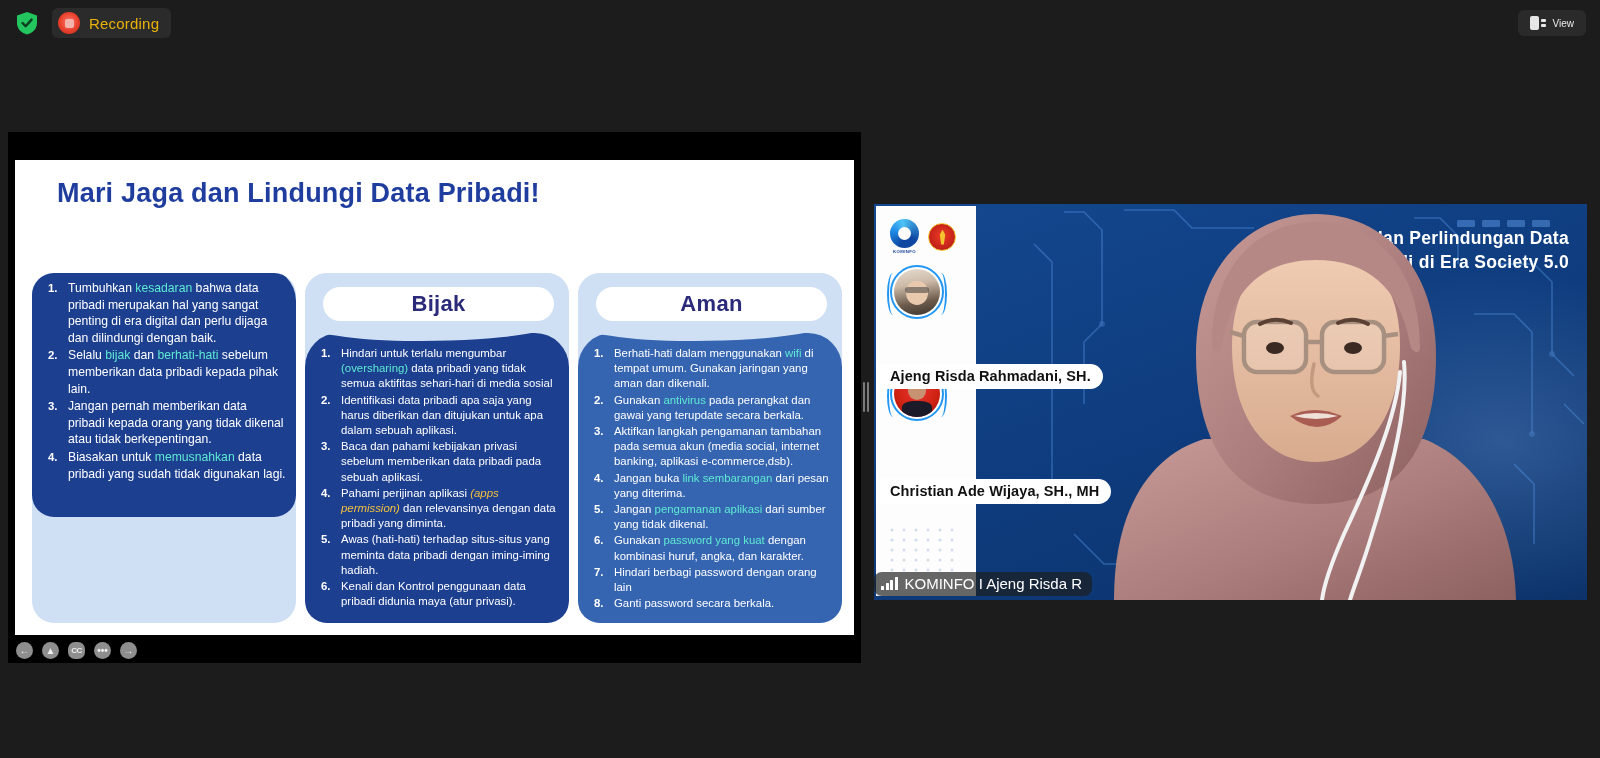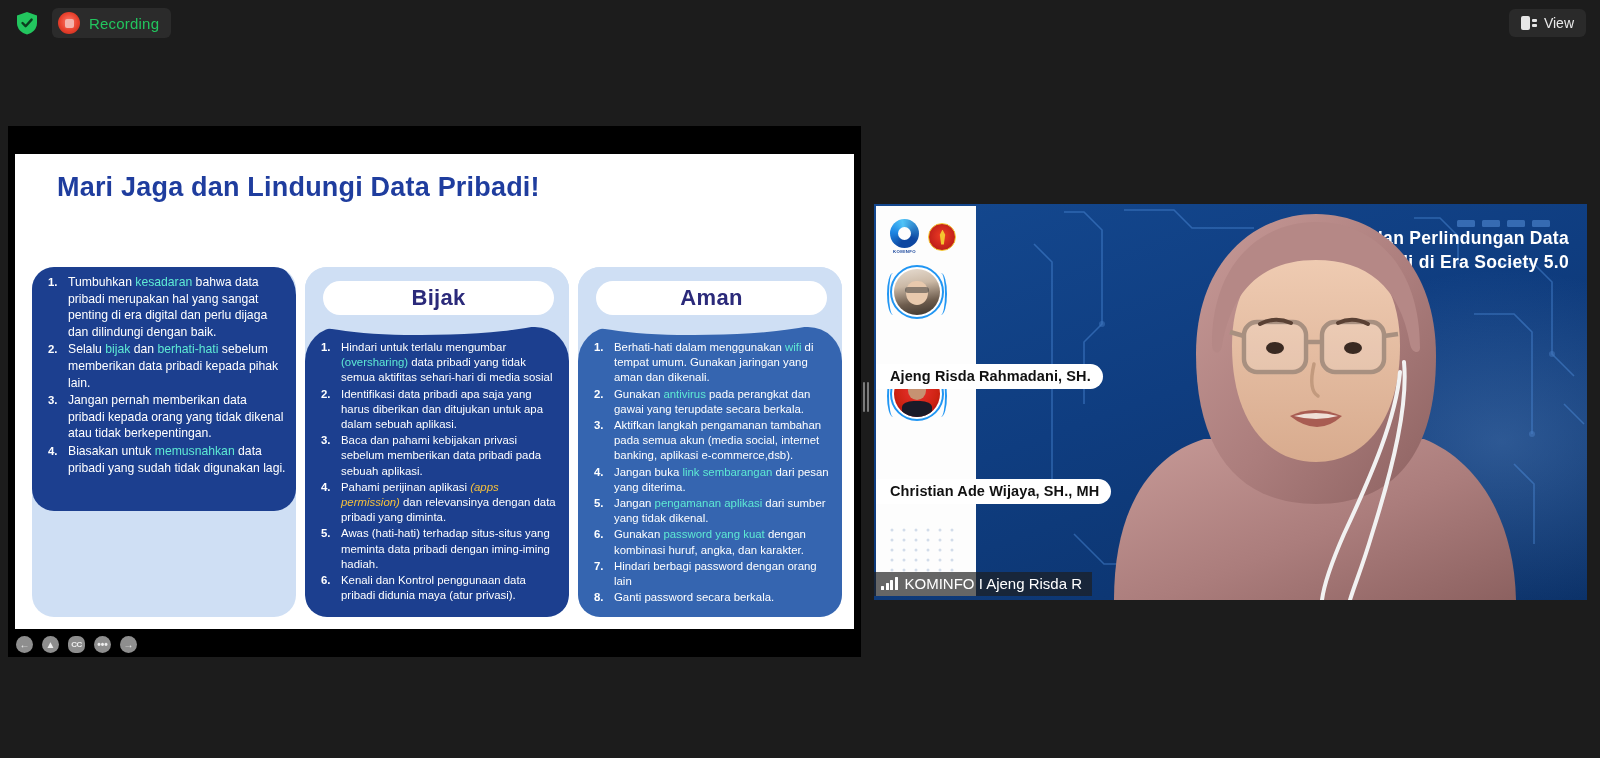--- a/index.html
+++ b/index.html
@@ -24,35 +24,35 @@
   .rec-chip {
     display: flex; align-items: center; gap: 9px;
     background: #2b2b2b; border-radius: 6px; padding: 4px 12px 4px 6px;
   }
   .rec-dot {
     width: 22px; height: 22px; border-radius: 50%;
     background: radial-gradient(circle at 50% 45%, #ff7b6b 0%, #e8402c 55%, #b8271a 100%);
     display: flex; align-items: center; justify-content: center;
   }
   .rec-dot i { display:block; width:9px; height:9px; background:#f3b4ad; border-radius:2px; }
-  .rec-label { color: #22c55e; font-size: 15px; letter-spacing: .2px; }
+  .rec-label { color: #eab308; font-size: 15px; letter-spacing: .2px; }
   .topbar-right { margin-left: auto; padding-right: 14px; }
   .view-btn {
     display: flex; align-items: center; gap: 7px;
     background: #2a2a2a; border-radius: 6px; padding: 6px 12px; cursor: pointer;
   }
   .view-ico { width: 16px; height: 14px; position: relative; }
   .view-ico .pane { position:absolute; left:0; top:0; width:9px; height:14px; background:#e6e6e6; border-radius:2px; }
   .view-ico .d1 { position:absolute; right:0; top:3px; width:5px; height:3px; background:#e6e6e6; border-radius:1px;}
   .view-ico .d2 { position:absolute; right:0; top:8px; width:5px; height:3px; background:#e6e6e6; border-radius:1px;}
-  .view-label { color: #eaeaea; font-size: 14px; }
+  .view-label { color: #eaeaea; font-size: 10px; }
 
   
   .share-area {
-    position: absolute; left: 8px; top: 126px; width: 853px; height: 531px;
+    position: absolute; left: 8px; top: 132px; width: 853px; height: 531px;
     background: #000;
   }
   .slide-letterbox-top { position:absolute; left:0; top:0; width:100%; height:28px; background:#000; }
   .slide {
     position: absolute; left: 7px; top: 28px; width: 839px; height: 475px;
     background: #ffffff; overflow: hidden;
   }
   .slide-letterbox-bot { position:absolute; left:0; bottom:0; width:100%; height:28px; background:#000; }
 
   .slide-title {
@@ -210,21 +210,21 @@
   #tag1 { left: 2px; top: 160px; }
   #tag2 { left: 2px; top: 275px; }
   .dotgrid { position:absolute; left: 12px; bottom: 24px; width: 72px; height: 46px; opacity:.45; }
 
   
   .presenter { position: absolute; left: 230px; bottom: 0; width: 420px; height: 396px; }
 
   .namebar {
     position: absolute; left: 874px; top: 572px;
     display: flex; align-items: center; gap: 7px;
-    background: rgba(30,30,30,.68); padding: 3px 10px 4px 7px; border-radius: 0;
+    background: rgba(30,30,30,.68); padding: 3px 10px 4px 7px; border-radius: 8px;
     z-index: 12;
   }
   .sig { display: flex; align-items: flex-end; gap: 1.5px; height: 13px; }
   .sig i { display:block; width:3px; background:#fff; border-radius:.5px; }
   .sig i:nth-child(1){height:4px;} .sig i:nth-child(2){height:7px;}
   .sig i:nth-child(3){height:10px;} .sig i:nth-child(4){height:13px;}
   .namebar span { color:#fff; font-size: 15px; }
 </style>
 </head>
 <body>

